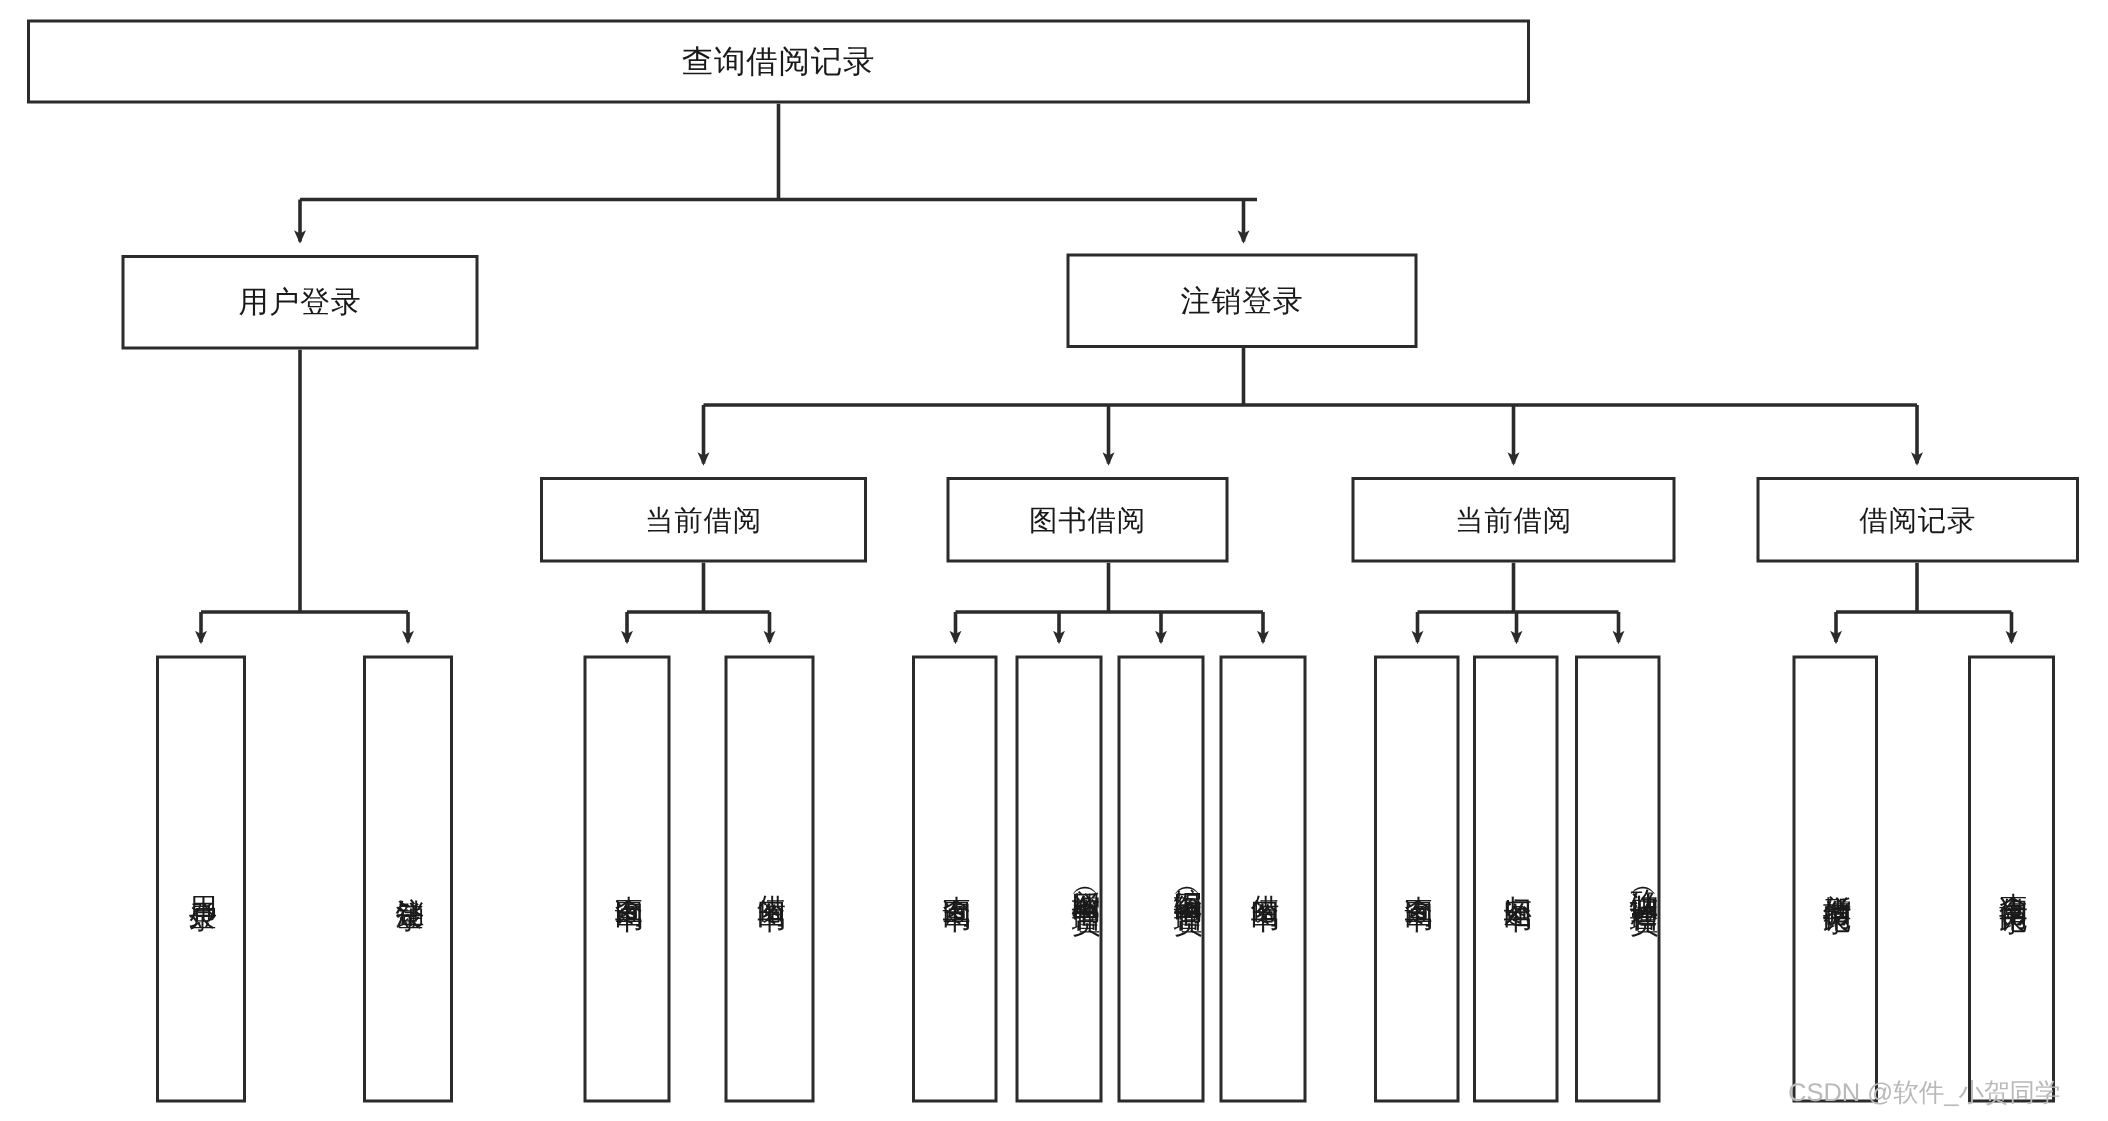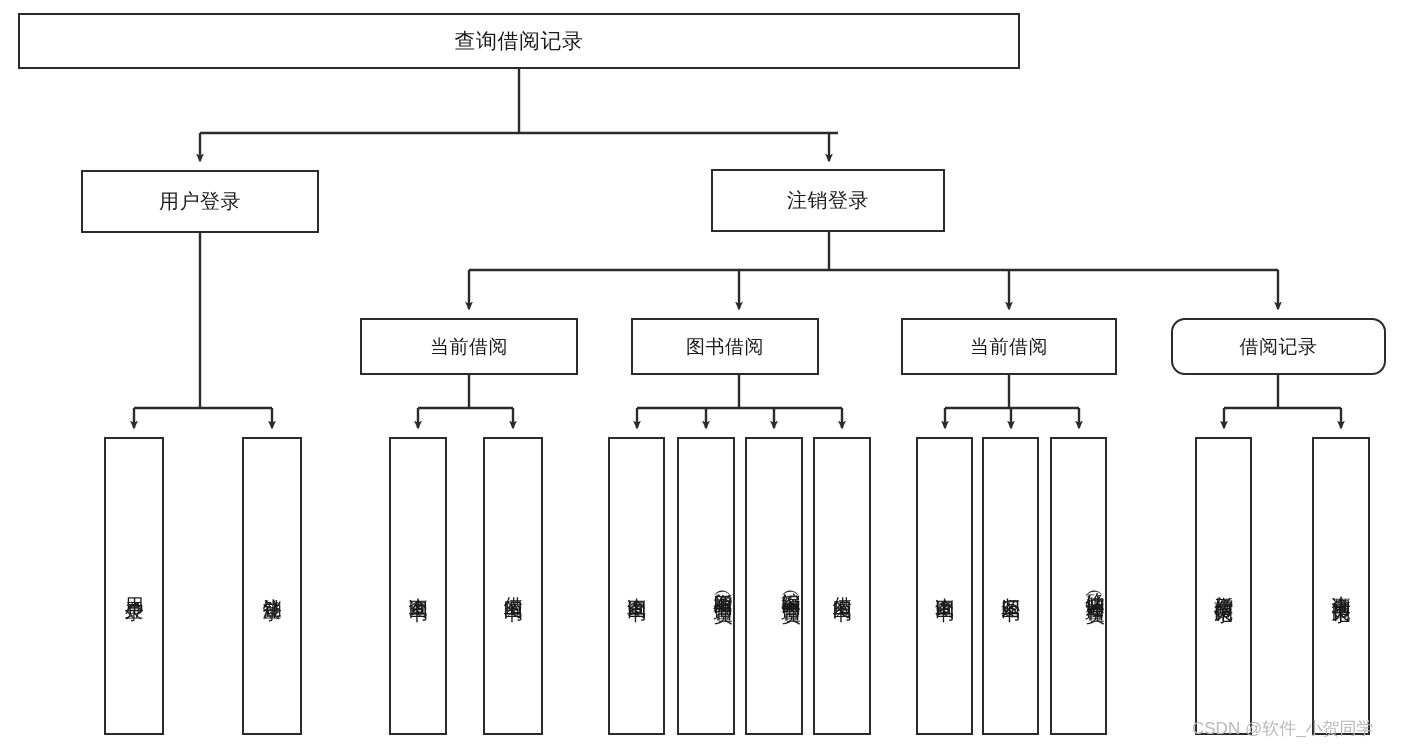--- a/index.html
+++ b/index.html
@@ -124,21 +124,21 @@
   </svg>
 
   <div class="node root" id="node-root" style="left: 18px; top: 13px; width: 1002px; height: 56px;">查询借阅记录</div>
 
   <div class="node level1" id="node-l1-0" style="left: 81px; top: 170px; width: 238px; height: 63px;">用户登录</div>
   <div class="node level1" id="node-l1-1" style="left: 711px; top: 169px; width: 234px; height: 63px;">注销登录</div>
 
   <div class="node level2" id="node-l2-0" style="left: 360px; top: 318px; width: 218px; height: 57px;">当前借阅</div>
   <div class="node level2" id="node-l2-1" style="left: 631px; top: 318px; width: 188px; height: 57px;">图书借阅</div>
   <div class="node level2" id="node-l2-2" style="left: 901px; top: 318px; width: 216px; height: 57px;">当前借阅</div>
-  <div class="node level2" id="node-l2-3" style="left: 1171px; top: 318px; width: 215px; height: 57px; border-radius: 14px;">借阅记录</div>
+  <div class="node level2" id="node-l2-3" style="left: 1171px; top: 318px; width: 215px; height: 57px;">借阅记录</div>
 
   <div class="node leaf" id="node-leaf-0" style="left: 104px; top: 437px; width: 60px; height: 298px;">用户登录</div>
   <div class="node leaf" id="node-leaf-1" style="left: 242px; top: 437px; width: 60px; height: 298px;">注销登录</div>
   <div class="node leaf" id="node-leaf-2" style="left: 389px; top: 437px; width: 58px; height: 298px;">查询图书</div>
   <div class="node leaf" id="node-leaf-3" style="left: 483px; top: 437px; width: 60px; height: 298px;">借阅图书</div>
   <div class="node leaf" id="node-leaf-4" style="left: 608px; top: 437px; width: 57px; height: 298px;">查询图书</div>
   <div class="node leaf top-aligned" id="node-leaf-5" style="left: 677px; top: 437px; width: 58px; height: 298px;">新增图书（管理员）</div>
   <div class="node leaf top-aligned" id="node-leaf-6" style="left: 745px; top: 437px; width: 58px; height: 298px;">编辑图书（管理员）</div>
   <div class="node leaf" id="node-leaf-7" style="left: 813px; top: 437px; width: 58px; height: 298px;">借阅图书</div>
   <div class="node leaf" id="node-leaf-8" style="left: 916px; top: 437px; width: 57px; height: 298px;">查询图书</div>

